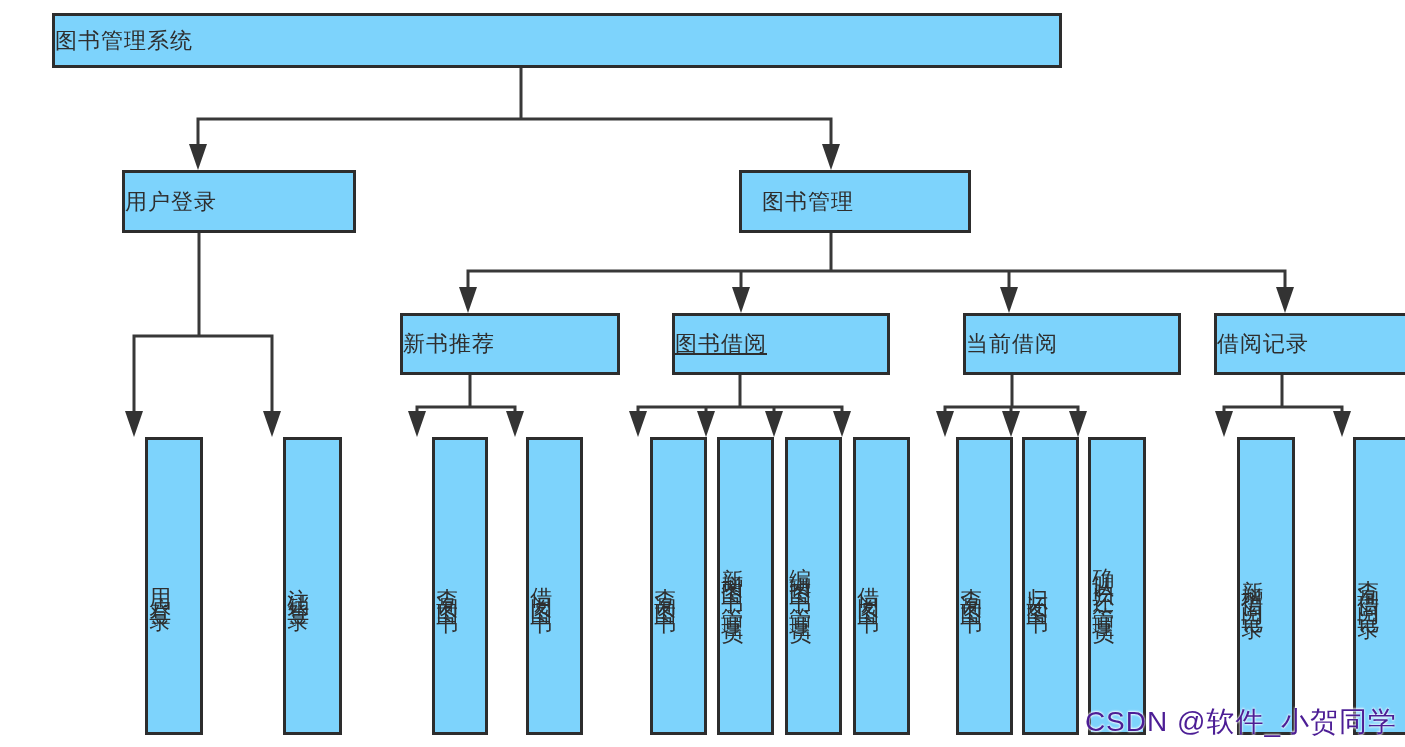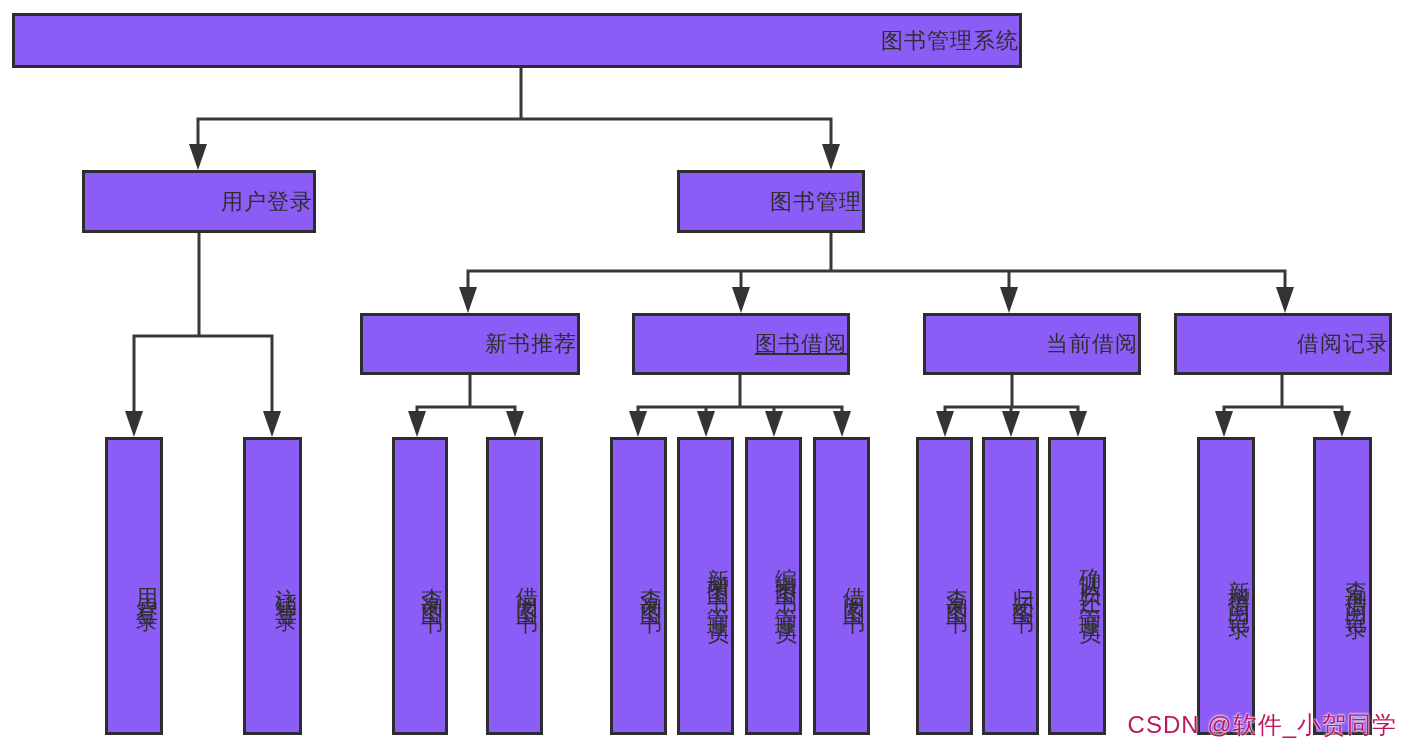--- a/index.html
+++ b/index.html
@@ -8,39 +8,40 @@
     width:1405px; height:747px;
     background:#ffffff;
     overflow:hidden;
     font-family:"Liberation Sans","DejaVu Sans",sans-serif;
   }
   .connectors { position:absolute; left:0; top:0; z-index:0; }
   .node {
     position:absolute;
     box-sizing:border-box;
     border:3px solid #2d2d2d;
-    background:#8b5cf6;
-    display:flex; align-items:center; justify-content:flex-end;
+    background:#7dd3fc;
+    display:flex; align-items:center; justify-content:flex-start;
     color:#2e2e2e;
     z-index:1;
+    margin-left:40px;
   }
   .h-node { font-size:22px; letter-spacing:1px; }
   .v-node span {
     writing-mode:vertical-rl;
     text-orientation:mixed;
     font-size:22px;
     letter-spacing:8px;
     line-height:1.15;
     white-space:nowrap;
   }
   .watermark {
     position:absolute;
     right:8px; bottom:6px;
-    font-size:24px;
-    color:#be185d;
+    font-size:28px;
+    color:#4c1d95;
     text-shadow:0 1px 2px rgba(255,255,255,0.95), 0 -1px 2px rgba(255,255,255,0.95);
     z-index:3;
     letter-spacing:1px;
   }
 </style>
 </head>
 <body>
 
 <div class="stage">
 
@@ -87,21 +88,21 @@
     </g>
   </svg>
 
   <div class="node h-node" style="left:12px; top:13px; width:1010px; height:55px;">
     <span>图书管理系统</span>
   </div>
 
   <div class="node h-node" style="left:82px; top:170px; width:234px; height:63px;">
     <span>用户登录</span>
   </div>
-  <div class="node h-node" style="left:677px; top:170px; width:188px; height:63px;">
+  <div class="node h-node" style="left:699px; top:170px; width:232px; height:63px;padding-left:20px;">
     <span>图书管理</span>
   </div>
 
   <div class="node h-node" style="left:360px; top:313px; width:220px; height:62px;">
     <span>新书推荐</span>
   </div>
   <div class="node h-node" style="left:632px; top:313px; width:218px; height:62px;text-decoration:underline;">
     <span>图书借阅</span>
   </div>
   <div class="node h-node" style="left:923px; top:313px; width:218px; height:62px;">

